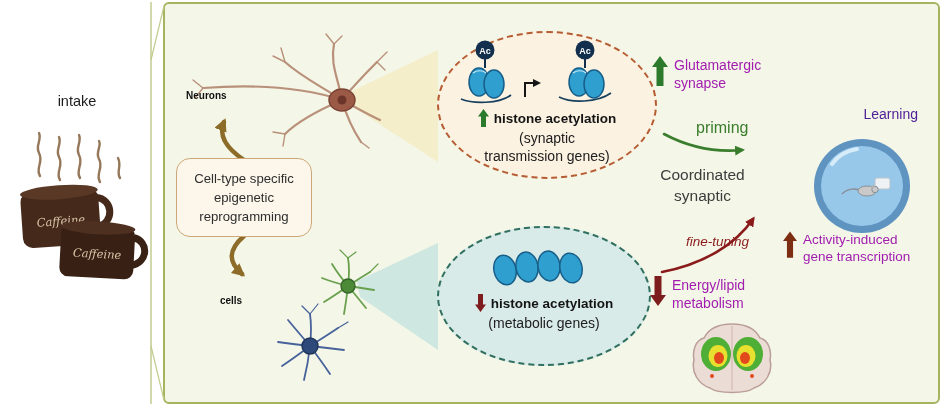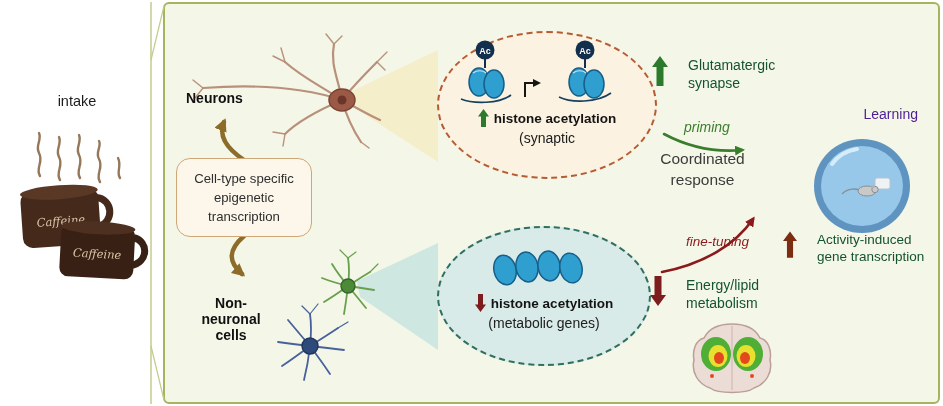--- a/index.html
+++ b/index.html
@@ -4,37 +4,37 @@
 <style>
   * { margin:0; padding:0; box-sizing:border-box; }
   body { font-family:"Liberation Sans", sans-serif; background:#ffffff; }
   #fig { position:relative; width:943px; height:406px; background:#ffffff; overflow:hidden; }
   .abs { position:absolute; }
   .panel { left:163px; top:2px; width:777px; height:402px; background:#f4f7e8;
            border:2px solid #a7b35e; border-radius:6px; z-index:0; }
   svg.overlay { position:absolute; left:0; top:0; z-index:1; pointer-events:none; }
   .z2 { position:absolute; z-index:2; }
   .title { width:150px; text-align:center; font-size:14.5px; line-height:1.35; color:#1c1c1c; }
-  .bold-label { font-weight:bold; font-size:14px; color:#111; }
+  .bold-label { font-weight:bold; font-size:10px; color:#111; }
   .center { text-align:center; }
   .box { left:176px; top:158px; width:136px; height:79px; display:flex; flex-direction:column;
          justify-content:center; text-align:center; font-size:13.2px; color:#2e2e2e; line-height:1.45;
          background:#fcf7ea; border:1.5px solid #cda777; border-radius:14px; }
   .ellipse { border-radius:50%; display:flex; flex-direction:column; align-items:center; }
   .ellipse.top { left:437px; top:31px; width:220px; height:148px; background:#fbf2e1;
                  border:2.5px dashed #b65c33; padding-top:4px; }
   .ellipse.bottom { left:437px; top:226px; width:214px; height:140px; background:#d9ebe8;
                     border:2.5px dashed #2f6f5f; padding-top:16px; }
   .hist-row { display:flex; align-items:center; gap:5px; font-size:13.5px; font-weight:600;
               color:#141414; margin-top:2px;justify-content:space-between; }
   .genes { font-size:14px; color:#202020; text-align:center; line-height:1.3; margin-top:2px; }
-  .outcome { display:flex; align-items:flex-start; gap:20px; font-size:14px; color:#14532d; line-height:1.25; }
+  .outcome { display:flex; align-items:flex-start; gap:6px; font-size:14px; color:#a21caf; line-height:1.25; }
   .outcome.small { font-size:13.5px; }
   .outcome .txt { padding-top:1px; }
-  .italic-green { font-style:italic; color:#3a7d2c; font-size:14px; }
+  .italic-green { color:#3a7d2c; font-size:16px;margin-left:12px; }
   .italic-red { font-style:italic; color:#8b1a1a; font-size:13.5px; }
   .coordinated { width:115px; text-align:center; font-size:15.5px; color:#3c3c3c; line-height:1.35; }
   .learning { width:100px; text-align:right; font-size:14px; color:#4c1d95; }
   .cup-text { font-family:"DejaVu Serif", serif; font-style:italic; }
 </style>
 </head>
 <body>
 
 <div id="fig">
 
@@ -146,25 +146,24 @@
       <ellipse cx="95" cy="100" rx="37" ry="6.5" fill="#4e3020"></ellipse>
       <text class="cup-text" x="95" y="130" text-anchor="middle" font-size="11.5" fill="#d9c3a6">Caffeine</text>
     </g>
   </svg>
 
   <div class="z2 bold-label" style="left:186px; top:90px;">Neurons</div>
 
   <div class="z2 box">
     <div>Cell-type specific</div>
     <div>epigenetic</div>
-    <div>transcription</div>
+    <div>reprogramming</div>
   </div>
 
   <div class="z2 bold-label center" style="left:188px; top:295px; width:86px;">
-    <div>Non-neuronal</div>
     <div>cells</div>
   </div>
 
   <div class="z2 ellipse top">
     <svg width="200" height="70" viewBox="0 0 200 70">
       <defs>
         <marker id="ah-black" markerUnits="userSpaceOnUse" markerWidth="8" markerHeight="8" refX="6" refY="4" orient="auto">
           <path d="M0,0 L8,4 L0,8 z" fill="#151515"></path>
         </marker>
       </defs>
@@ -189,20 +188,21 @@
       </g>
     </svg>
     <div class="hist-row">
       <svg width="11" height="18" viewBox="0 0 11 18">
         <polygon points="5.5,0 11,7.5 8,7.5 8,18 3,18 3,7.5 0,7.5" fill="#2c7a2c"></polygon>
       </svg>
       <span>histone acetylation</span>
     </div>
     <div class="genes">
       <div>(synaptic</div>
+      <div>transmission genes)</div>
     </div>
   </div>
 
   <div class="z2 ellipse bottom">
     <svg width="110" height="48" viewBox="0 0 110 48">
       <g fill="#2f9fd0" stroke="#175e88" stroke-width="1.5">
         <ellipse cx="16" cy="26" rx="11" ry="15" transform="rotate(-14 16 26)"></ellipse>
         <ellipse cx="38" cy="23" rx="11" ry="15" transform="rotate(-10 38 23)"></ellipse>
         <ellipse cx="60" cy="22" rx="11" ry="15" transform="rotate(-8 60 22)"></ellipse>
         <ellipse cx="82" cy="24" rx="11" ry="15" transform="rotate(-12 82 24)"></ellipse>
@@ -222,23 +222,23 @@
       <polygon points="8,0 16,11 11.5,11 11.5,30 4.5,30 4.5,11 0,11" fill="#2c7a2c"></polygon>
     </svg>
     <div class="txt">
       <div>Glutamatergic</div>
       <div>synapse</div>
     </div>
   </div>
 
   <div class="z2 italic-green" style="left:684px; top:119px;">priming</div>
 
-  <div class="z2 coordinated" style="left:645px; top:149px;">
+  <div class="z2 coordinated" style="left:645px; top:165px;">
     <div>Coordinated</div>
-    <div>response</div>
+    <div>synaptic</div>
   </div>
 
   <div class="z2 italic-red" style="left:686px; top:234px;">fine-tuning</div>
 
   <div class="z2 outcome" style="left:650px; top:276px;">
     <svg width="16" height="30" viewBox="0 0 16 30">
       <polygon points="8,30 0,19 4.5,19 4.5,0 11.5,0 11.5,19 16,19" fill="#7e1d1d"></polygon>
     </svg>
     <div class="txt">
       <div>Energy/lipid</div>

